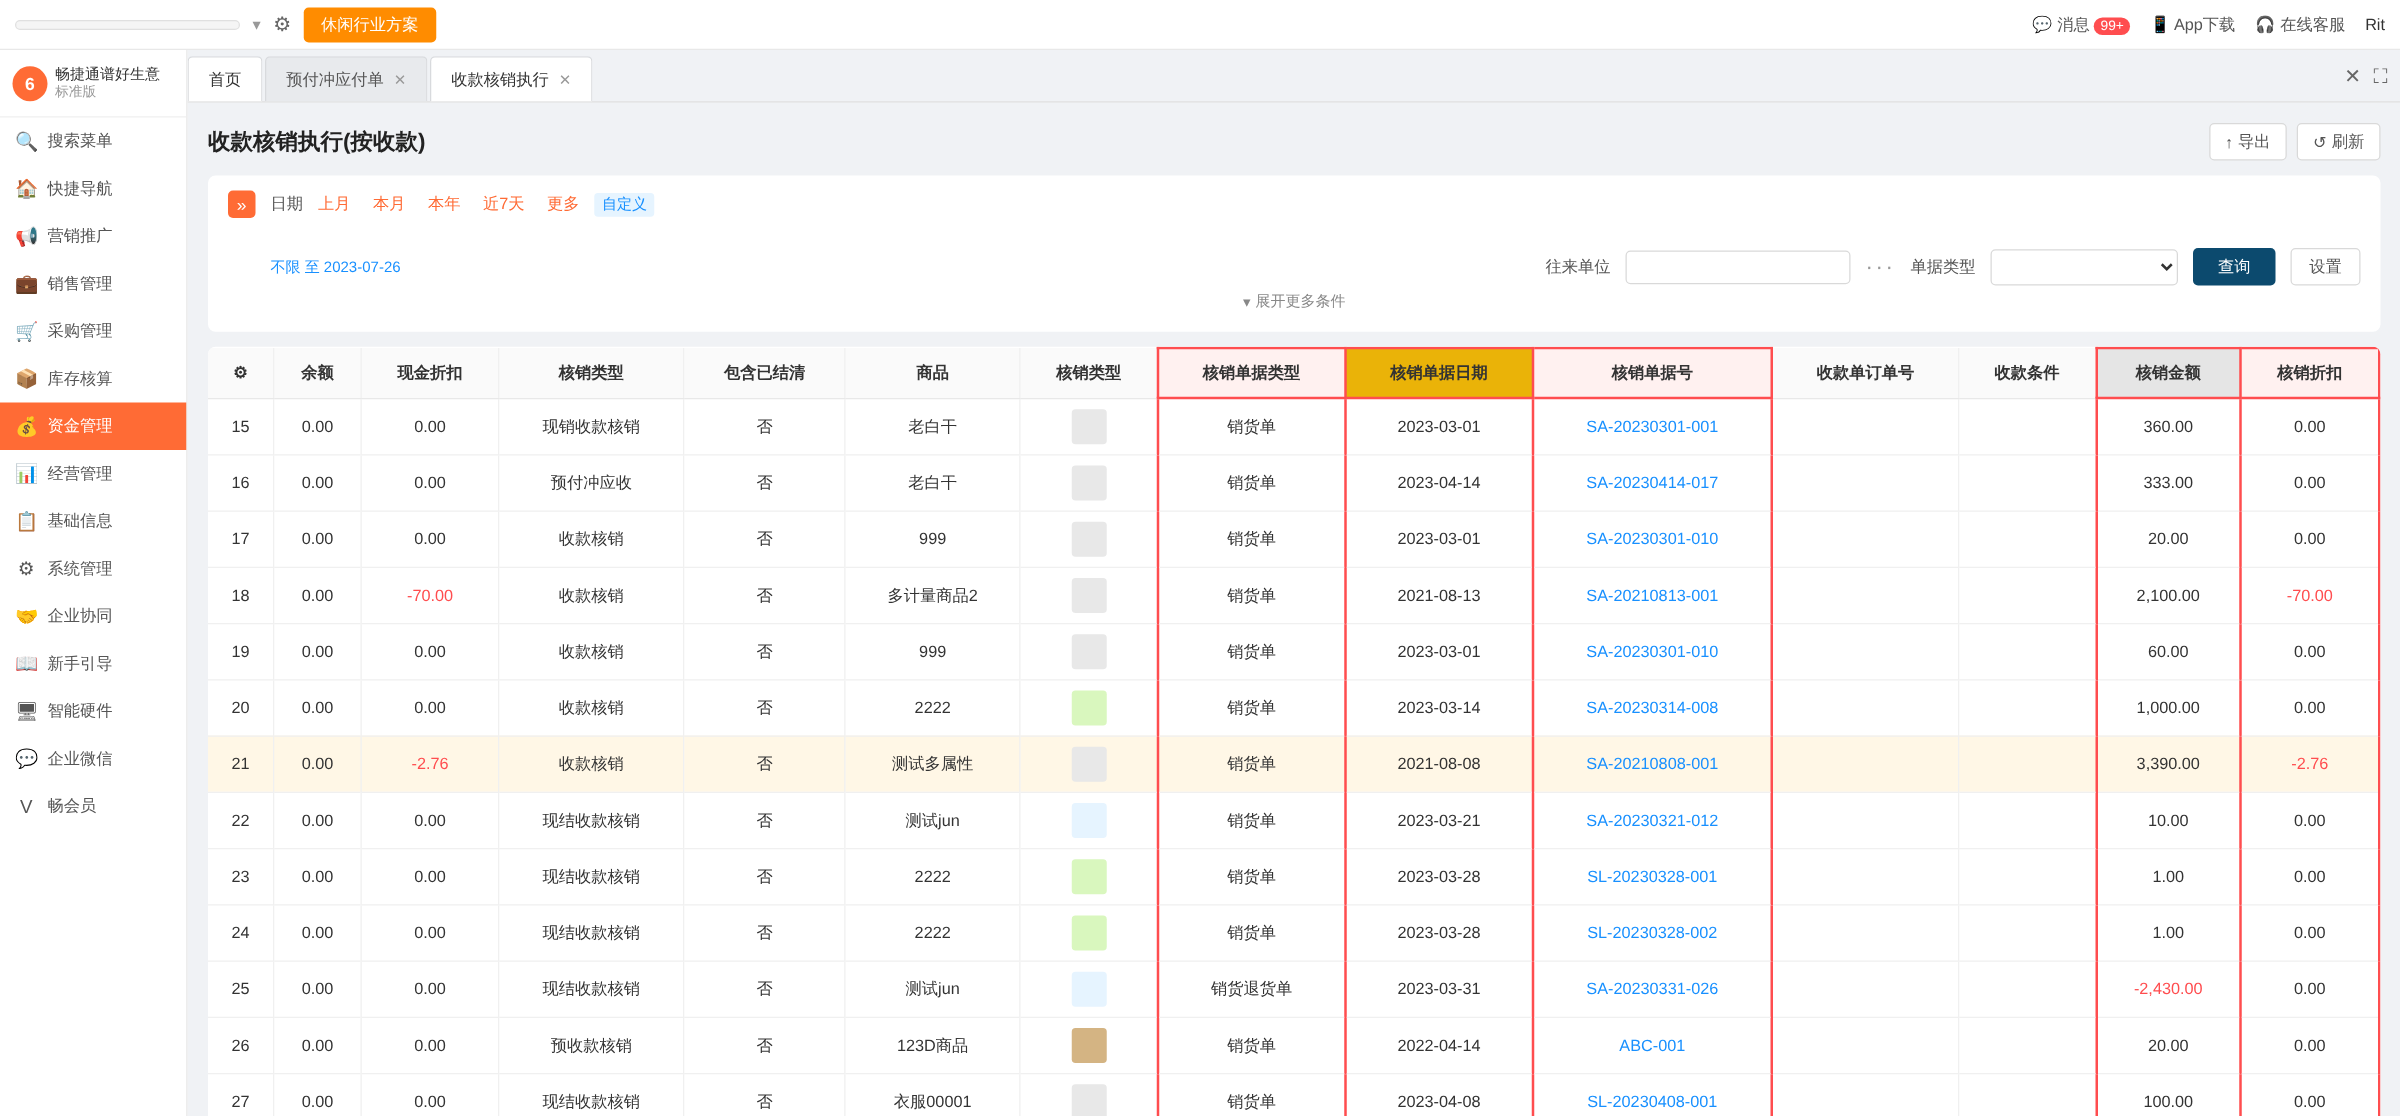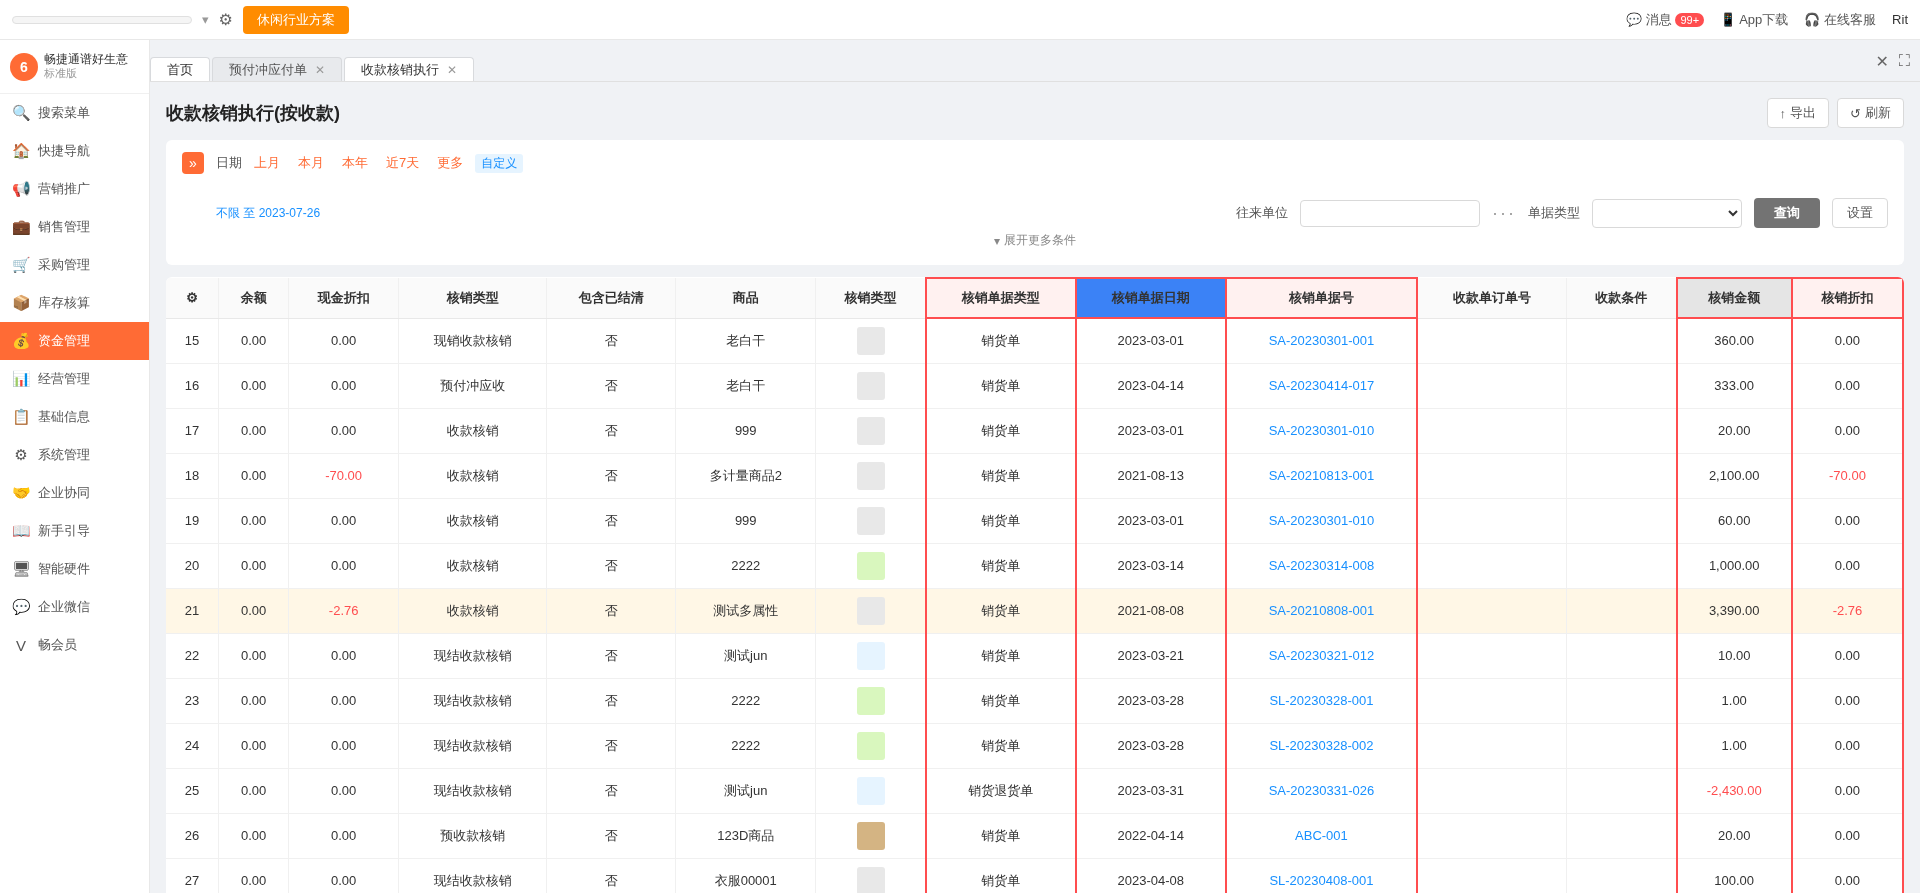--- a/index.html
+++ b/index.html
@@ -86,21 +86,21 @@
     .tab-bar {
       height: 42px;
       background: #f0f2f5;
       display: flex;
       align-items: flex-end;
       padding: 0 0 0 0;
       border-bottom: 1px solid #e0e0e0;
       position: relative;
     }
     .tab {
-      height: 24px;
+      height: 36px;
       display: flex;
       align-items: center;
       padding: 0 16px;
       gap: 8px;
       cursor: pointer;
       background: #e8eaed;
       border: 1px solid #d8dadd;
       border-bottom: none;
       border-radius: 4px 4px 0 0;
       margin-right: 2px;
@@ -153,22 +153,22 @@
     .filter-input {
       border: 1px solid #d9d9d9; border-radius: 4px; padding: 5px 10px;
       width: 180px; font-size: 13px; color: #333;
     }
     .filter-dots { color: #999; font-size: 18px; letter-spacing: 2px; }
     .filter-select {
       border: 1px solid #d9d9d9; border-radius: 4px; padding: 5px 10px;
       min-width: 150px; font-size: 13px; color: #333; background: #fff;
     }
     .query-btn {
-      background: #737373; color: #fff; border: none; border-radius: 4px;
-      padding: 6px 20px; cursor: pointer; font-size: 13px; font-weight: bold;
+      background: #0c4a6e; color: #fff; border: none; border-radius: 4px;
+      padding: 6px 20px; cursor: pointer; font-size: 13px;
     }
     .setting-btn {
       background: #fff; color: #555; border: 1px solid #d9d9d9; border-radius: 4px;
       padding: 5px 14px; cursor: pointer; font-size: 13px;
     }
     .expand-conditions {
       text-align: center; color: #888; font-size: 12px; cursor: pointer; padding: 4px 0;
       display: flex; align-items: center; justify-content: center; gap: 4px;
     }
 
@@ -381,21 +381,21 @@
             <thead>
               <tr id="table-header-row">
               <th>⚙</th>
                   <th>余额</th>
                   <th>现金折扣</th>
                   <th>核销类型</th>
                   <th>包含已结清</th>
                   <th>商品</th>
                   <th>核销类型</th>
                   <th style="background: rgb(255, 241, 240); border: 2px solid rgb(255, 77, 79);">核销单据类型</th>
-                  <th style="background: #3b82f6; border: 2px solid rgb(255, 77, 79);">核销单据日期</th>
+                  <th style="background: #eab308; border: 2px solid rgb(255, 77, 79);">核销单据日期</th>
                   <th style="background: rgb(255, 241, 240); border: 2px solid rgb(255, 77, 79);">核销单据号</th>
                   <th>收款单订单号</th>
                   <th>收款条件</th>
                   <th style="background: #e5e5e5; border: 2px solid rgb(255, 77, 79);">核销金额</th>
                   <th style="background: rgb(255, 241, 240); border: 2px solid rgb(255, 77, 79);">核销折扣</th>
                 </tr>
             </thead>
             <tbody id="table-body">
             <tr>
                   <td>15</td>

